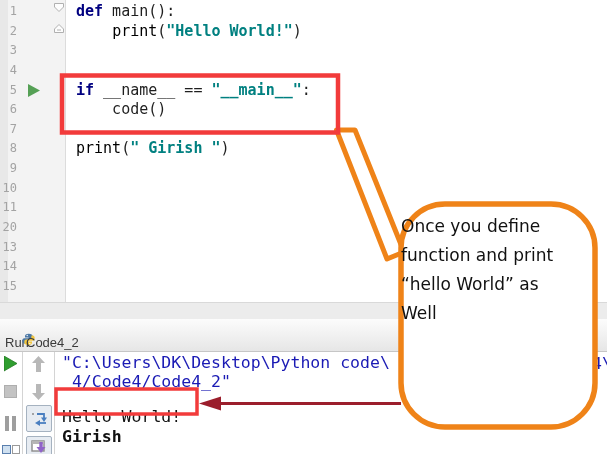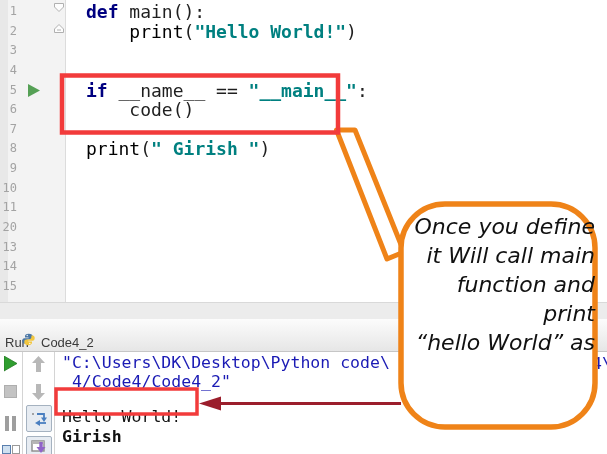--- a/index.html
+++ b/index.html
@@ -7,64 +7,64 @@
        font-family:"Liberation Sans",sans-serif;}
 
   
   .editor{position:absolute;left:0;top:0;width:607px;height:302px;background:#fff;}
   .gutter{position:absolute;left:0;top:0;width:66px;height:302px;background:#f3f3f3;
           border-right:1px solid #dcdcdc;box-sizing:border-box;}
   .gutter-inner-strip{position:absolute;left:0;top:0;width:8px;height:302px;background:#e8e8e8;}
   .gutter-numbers{position:absolute;left:0;top:2px;width:17px;text-align:right;
           font-family:"DejaVu Sans Mono",monospace;font-size:12px;color:#a3a3a3;}
   .gutter-numbers .ln{height:19.65px;line-height:19.65px;}
-  .code-lines{position:absolute;left:86px;top:2px;
-          font-family:"DejaVu Sans Mono",monospace;font-size:18px;}
+  .code-lines{position:absolute;left:76px;top:2px;
+          font-family:"DejaVu Sans Mono",monospace;font-size:15px;}
   .code-lines .cl{height:19.65px;line-height:19.65px;white-space:pre;}
   .seg-kw{color:#000080;font-weight:bold;}
   .seg-fn{color:#000000;}
   .seg-str{color:#008080;font-weight:bold;}
   .seg-plain{color:#1f1f1f;}
   .run-arrow{position:absolute;left:28px;top:84px;width:13px;height:14px;}
   .fold-1{position:absolute;left:54px;top:3px;}
   .fold-2{position:absolute;left:54px;top:24px;}
 
   
   .bottom-strip{position:absolute;left:0;top:302px;width:607px;height:17px;
           background:#ececec;border-top:1px solid #d9d9d9;box-sizing:border-box;}
 
   
   .run-header{position:absolute;left:0;top:319px;width:607px;height:33px;
           background:linear-gradient(#fcfcfc,#e6e6e6);
           border-bottom:1px solid #c6c6c6;box-sizing:border-box;}
   .run-label{position:absolute;left:5px;top:16px;font-size:13px;color:#3a3a3a;}
   .py-icon{position:absolute;left:22px;top:14px;}
-  .tab-label{position:absolute;left:41px;top:16px;font-size:13px;color:#3a3a3a;}
+  .tab-label{position:absolute;left:26px;top:16px;font-size:13px;color:#3a3a3a;}
 
   .console-area{position:absolute;left:0;top:352px;width:607px;height:102px;background:#fff;}
   .tb-col1{position:absolute;left:0;top:0;width:23px;height:102px;border-right:1px solid #d4d4d4;box-sizing:border-box;}
   .tb-col2{position:absolute;left:23px;top:0;width:32px;height:102px;border-right:1px solid #d4d4d4;box-sizing:border-box;}
   .tbtn{position:absolute;cursor:pointer;}
   .tbox{position:absolute;left:3px;width:26px;height:27px;background:#e7ecf2;
         border:1px solid #a5b2c0;border-radius:2px;box-sizing:border-box;}
 
   .console-text{position:absolute;left:62px;top:0;font-family:"DejaVu Sans Mono",monospace;
         font-size:16.5px;white-space:pre;}
   .con-line{position:absolute;left:0;height:17px;line-height:17px;}
   .col-path{color:#1a1ab4;}
   .col-out{color:#111;}
   .col-out-bold{color:#111;font-weight:bold;}
   .path-fragment{position:absolute;left:592px;top:354px;font-family:"DejaVu Sans Mono",monospace;
         font-size:16.5px;color:#1a1ab4;white-space:pre;}
 
   
   .overlay{position:absolute;left:0;top:0;width:607px;height:454px;pointer-events:none;z-index:40;}
   .bubble-text{position:absolute;left:401px;top:212px;width:194px;z-index:50;
-        font-family:"DejaVu Sans",sans-serif;font-size:22px;line-height:29px;
-        color:#111;text-align:right;pointer-events:none;font-style:italic;}
+        font-family:"DejaVu Sans",sans-serif;font-size:17px;line-height:29px;
+        color:#111;text-align:left;pointer-events:none;}
 </style>
 </head>
 <body>
 
 <div class="editor">
   <div class="gutter">
     <div class="gutter-inner-strip"></div>
     <div class="gutter-numbers">
         <div class="ln">1</div>
         <div class="ln">2</div>
@@ -184,16 +184,16 @@
   <rect x="56" y="389" width="141" height="25" fill="none" stroke="#f23b3b" stroke-width="3.5"></rect>
 
   <line x1="218" y1="403.5" x2="401" y2="403.5" stroke="#9b1e2c" stroke-width="3.2"></line>
   <polygon points="199,403.5 221,396.5 221,410.5" fill="#9b1e2c"></polygon>
 
   <rect x="401" y="204" width="194" height="223" rx="44" ry="44" fill="#ffffff" stroke="#ef8318" stroke-width="5.5"></rect>
 </svg>
 
 <div class="bubble-text">
     <div>Once you define</div>
-    <div>it Will call main</div>
     <div>function and print</div>
     <div>“hello World” as</div>
+    <div>Well</div>
   </div>
 
 </body></html>

